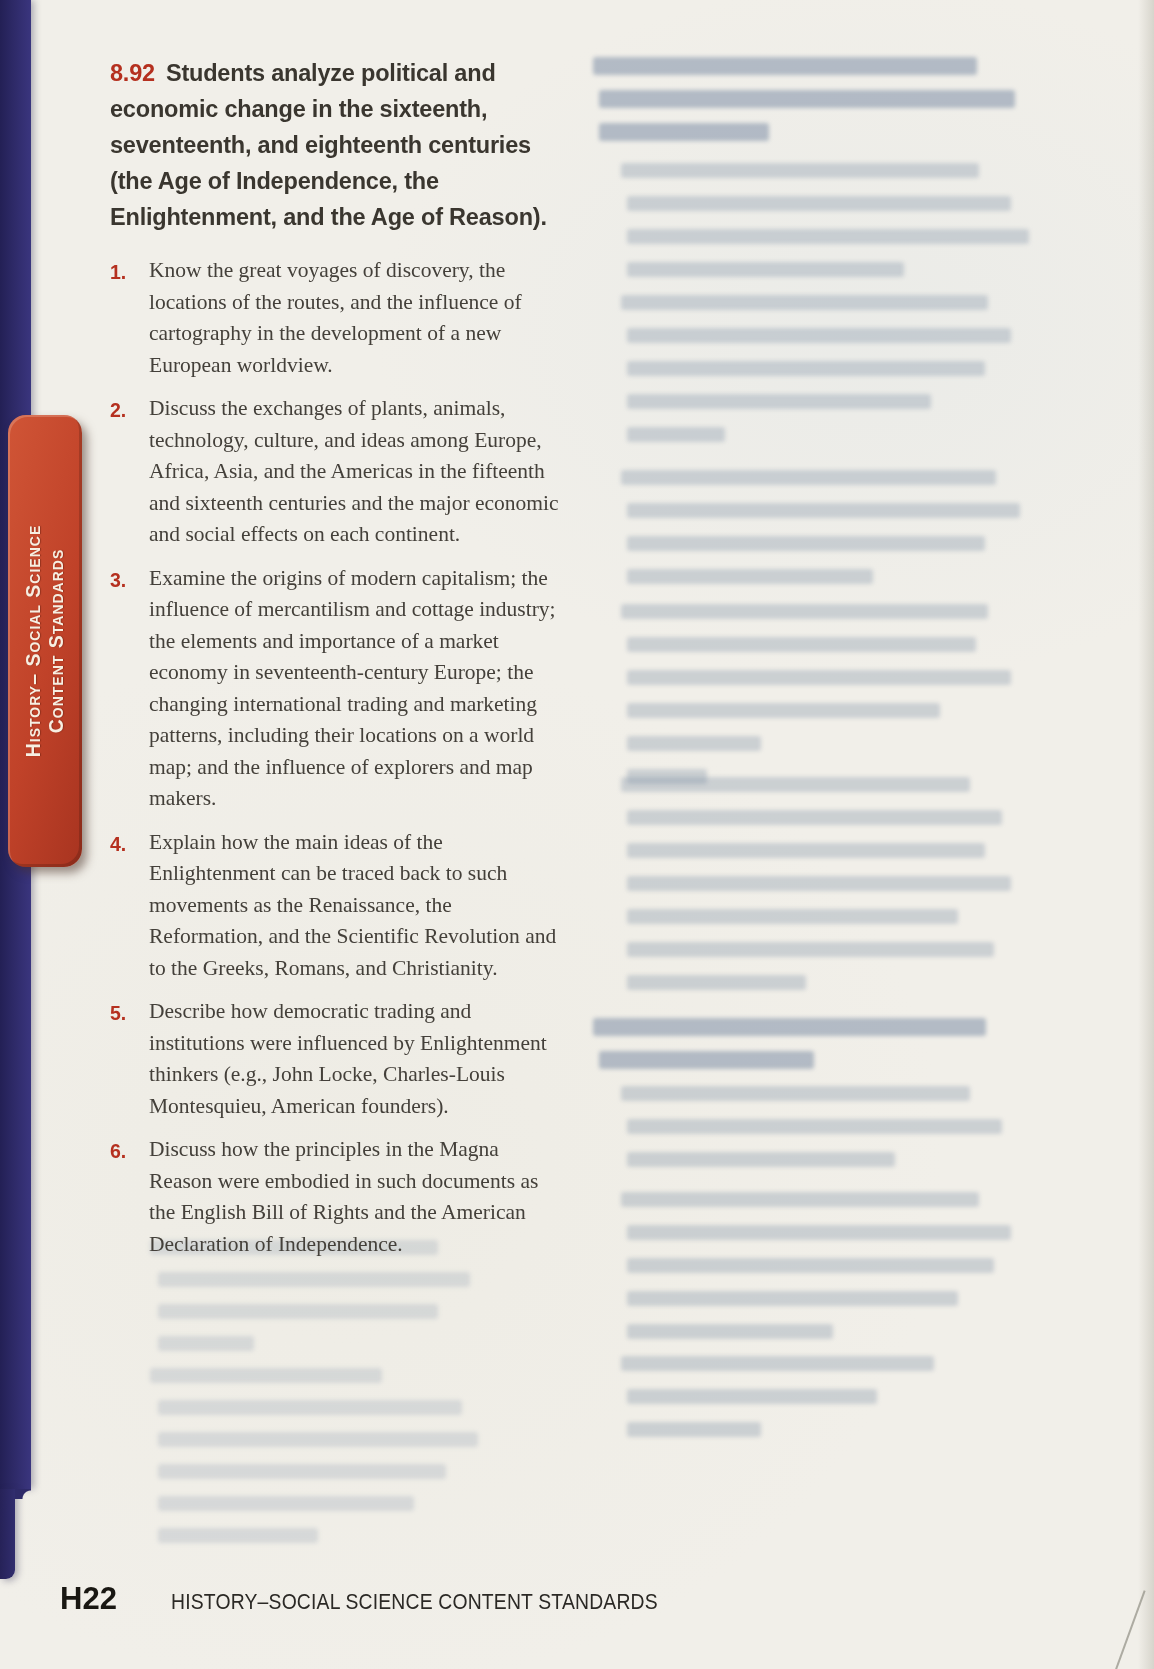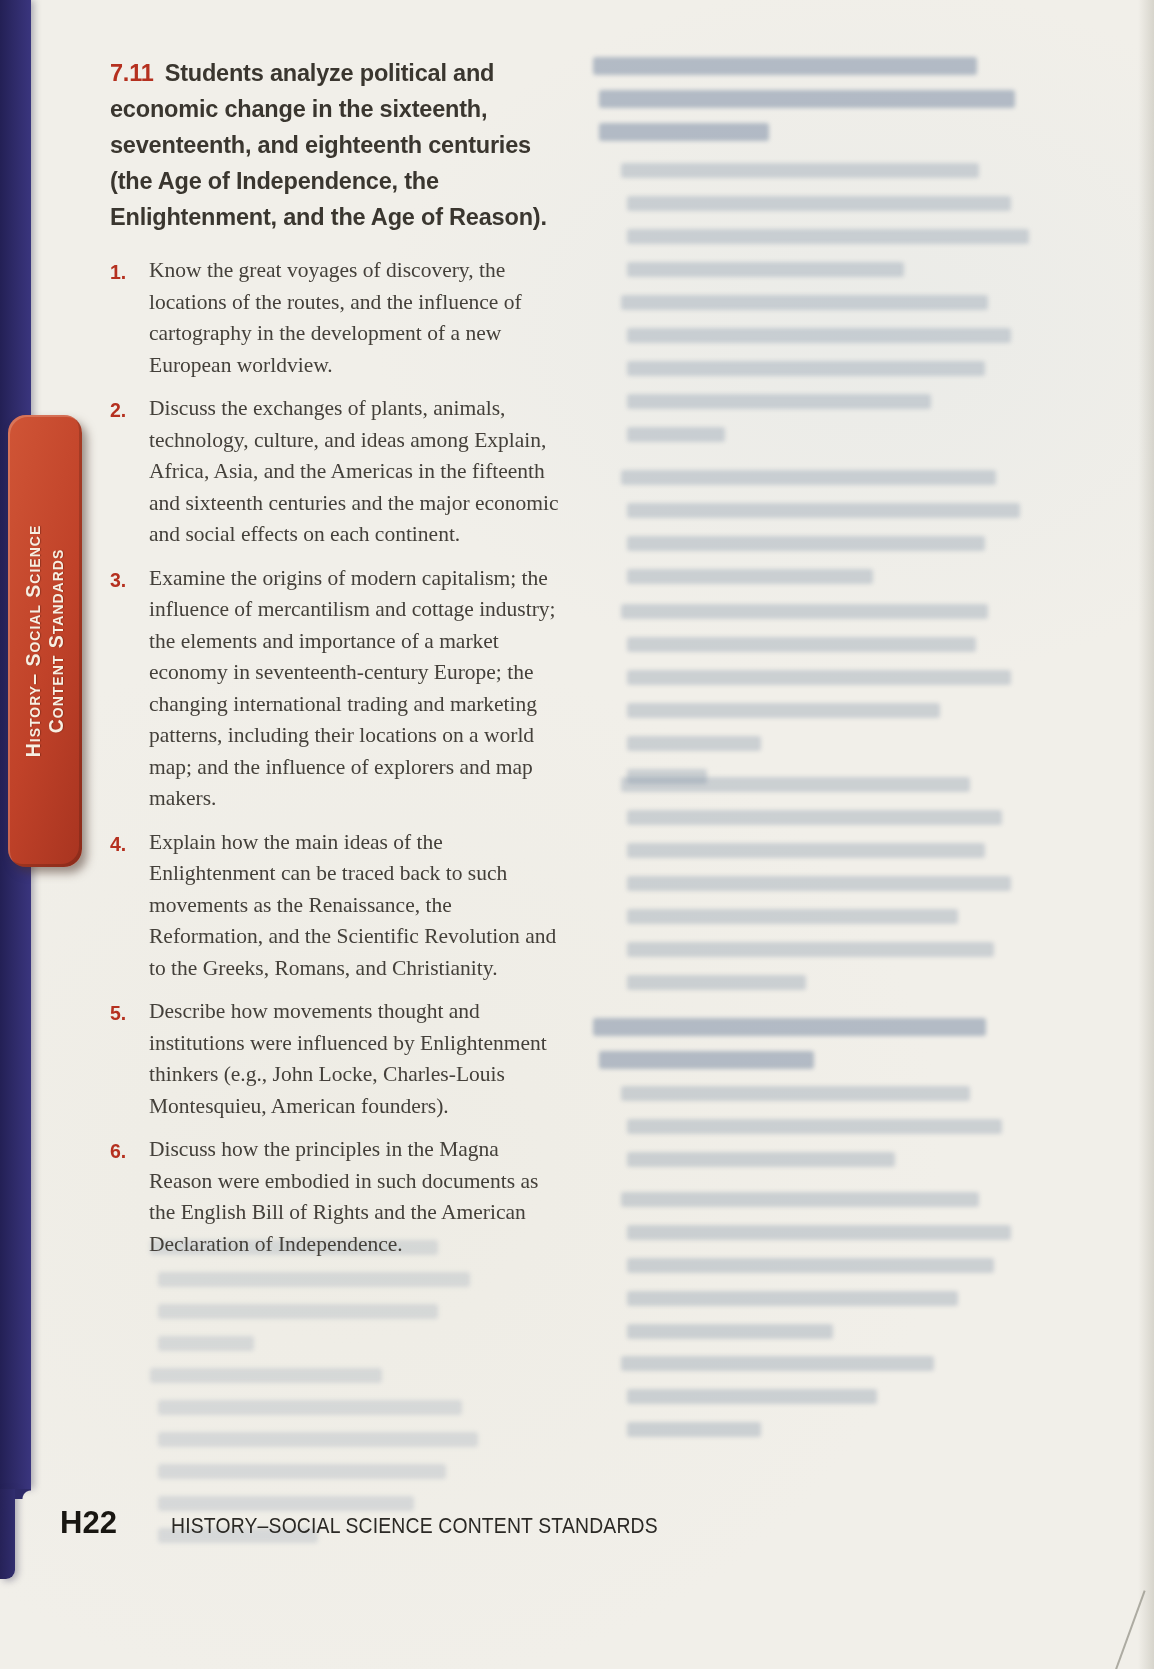--- a/index.html
+++ b/index.html
@@ -59,21 +59,21 @@
     display:flex;margin-bottom:12px;
     font-family:"Liberation Serif",serif;
     font-size:21.5px;line-height:31.5px;color:#44403a;
   }
   .item-num{
     flex:none;width:39px;font-family:"Liberation Sans",sans-serif;
     font-weight:700;color:#b5301f;font-size:19.5px;line-height:31.5px;padding-top:2px;
   }
   .item-text{flex:1;}
   
-  .footer{position:absolute;left:60px;top:1505px;display:flex;align-items:baseline;gap:27px;}
+  .footer{position:absolute;left:60px;top:1581px;display:flex;align-items:baseline;gap:27px;}
   .page-number{font-size:31px;font-weight:700;color:#191712;}
   .footer-label{
     font-size:21.5px;color:#2b2925;letter-spacing:.2px;
     transform:scaleX(.9);transform-origin:left baseline;white-space:nowrap;
   }
   
   .ghost-col{position:absolute;top:0;height:100%;}
   .gline{
     position:absolute;height:15px;border-radius:3px;
     background:rgba(116,136,160,.30);filter:blur(2.3px);
@@ -158,42 +158,42 @@
       <div class="gline" style="top: 1368px; left: 0px; width: 232px;"></div>
       <div class="gline" style="top: 1400px; left: 8px; width: 304px;"></div>
       <div class="gline" style="top: 1432px; left: 8px; width: 320px;"></div>
       <div class="gline" style="top: 1464px; left: 8px; width: 288px;"></div>
       <div class="gline" style="top: 1496px; left: 8px; width: 256px;"></div>
       <div class="gline" style="top: 1528px; left: 8px; width: 160px;"></div>
     </div>
 
   <main class="content">
     <h1 class="std-heading">
-      <span class="std-num">7.11</span><span>Students analyze political and economic change in the sixteenth, seventeenth, and eighteenth centuries (the Age of Independence, the Enlightenment, and the Age of Reason).</span>
+      <span class="std-num">8.92</span><span>Students analyze political and economic change in the sixteenth, seventeenth, and eighteenth centuries (the Age of Independence, the Enlightenment, and the Age of Reason).</span>
     </h1>
     <div id="items">
         <div class="std-item">
           <span class="item-num">1.</span>
           <div class="item-text">Know the great voyages of discovery, the locations of the routes, and the influence of cartography in the development of a new European worldview.</div>
         </div>
         <div class="std-item">
           <span class="item-num">2.</span>
-          <div class="item-text">Discuss the exchanges of plants, animals, technology, culture, and ideas among Explain, Africa, Asia, and the Americas in the fifteenth and sixteenth centuries and the major economic and social effects on each continent.</div>
+          <div class="item-text">Discuss the exchanges of plants, animals, technology, culture, and ideas among Europe, Africa, Asia, and the Americas in the fifteenth and sixteenth centuries and the major economic and social effects on each continent.</div>
         </div>
         <div class="std-item">
           <span class="item-num">3.</span>
           <div class="item-text">Examine the origins of modern capitalism; the influence of mercantilism and cottage industry; the elements and importance of a market economy in seventeenth-century Europe; the changing international trading and marketing patterns, including their locations on a world map; and the influence of explorers and map makers.</div>
         </div>
         <div class="std-item">
           <span class="item-num">4.</span>
           <div class="item-text">Explain how the main ideas of the Enlightenment can be traced back to such movements as the Renaissance, the Reformation, and the Scientific Revolution and to the Greeks, Romans, and Christianity.</div>
         </div>
         <div class="std-item">
           <span class="item-num">5.</span>
-          <div class="item-text">Describe how movements thought and institutions were influenced by Enlightenment thinkers (e.g., John Locke, Charles-Louis Montesquieu, American founders).</div>
+          <div class="item-text">Describe how democratic trading and institutions were influenced by Enlightenment thinkers (e.g., John Locke, Charles-Louis Montesquieu, American founders).</div>
         </div>
         <div class="std-item">
           <span class="item-num">6.</span>
           <div class="item-text">Discuss how the principles in the Magna Reason were embodied in such documents as the English Bill of Rights and the American Declaration of Independence.</div>
         </div>
       </div>
   </main>
 
   <div class="footer">
     <span class="page-number">H22</span>

